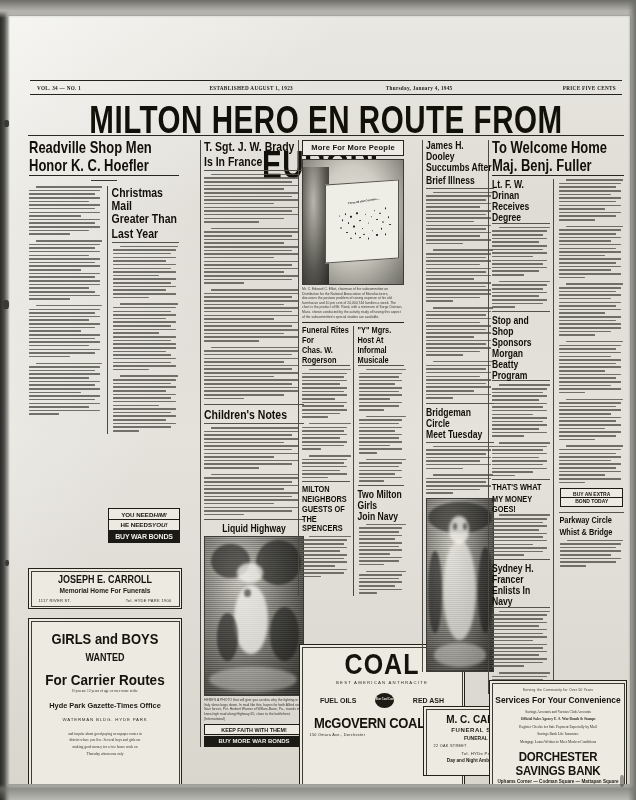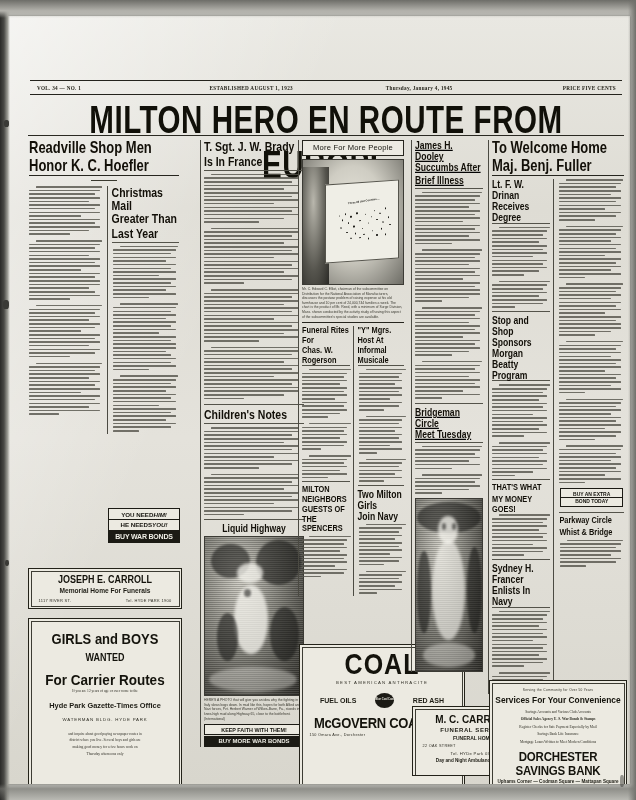--- a/index.html
+++ b/index.html
@@ -98,21 +98,21 @@
     position: absolute; left: 16px; top: 124px; width: 604px; height: 650px;
   }
   .col {
     position: absolute; top: 0;
     border-left: 0.8px solid #4b4a42;
   }
   .col.first { border-left: none; }
   .c1 { left: 2px;   width: 156px; }
   .c2 { left: 176px; width: 106px; }
   .c3 { left: 274px; width: 108px; }
-  .c4 { left: 387px; width: 74px; text-decoration: underline;  }
+  .c4 { left: 398px; width: 74px;  }
   .c5 { left: 464px; width: 138px; }
 
   .hl {
     font-family: "Liberation Sans", sans-serif;
     font-weight: bold;
     color: #120f08;
     line-height: 1.04;
     transform: scaleY(1.22);
     transform-origin: left top;
     margin-bottom: 4px;
@@ -191,21 +191,21 @@
   .map-cap {
     position: absolute; left: 30%; top: 22%; font-size: 2.6px;
     color: #1c1b17; transform: rotate(-5deg);
     font-family: "Liberation Sans", sans-serif; font-weight: bold;
   }
 
   .boxed-hdr {
     border: 1.2px solid #26251e;
     text-align: center;
     font-family: "Liberation Sans", sans-serif;
-    font-weight: normal;
+    font-weight: bold;
     font-size: 7.6px;
     padding: 2px 0 3px 0;
     color: #16150f;
     letter-spacing: 0.2px;
     background: #eceae2;
   }
 
   
   .ad {
     border: 1.4px solid #232219;

